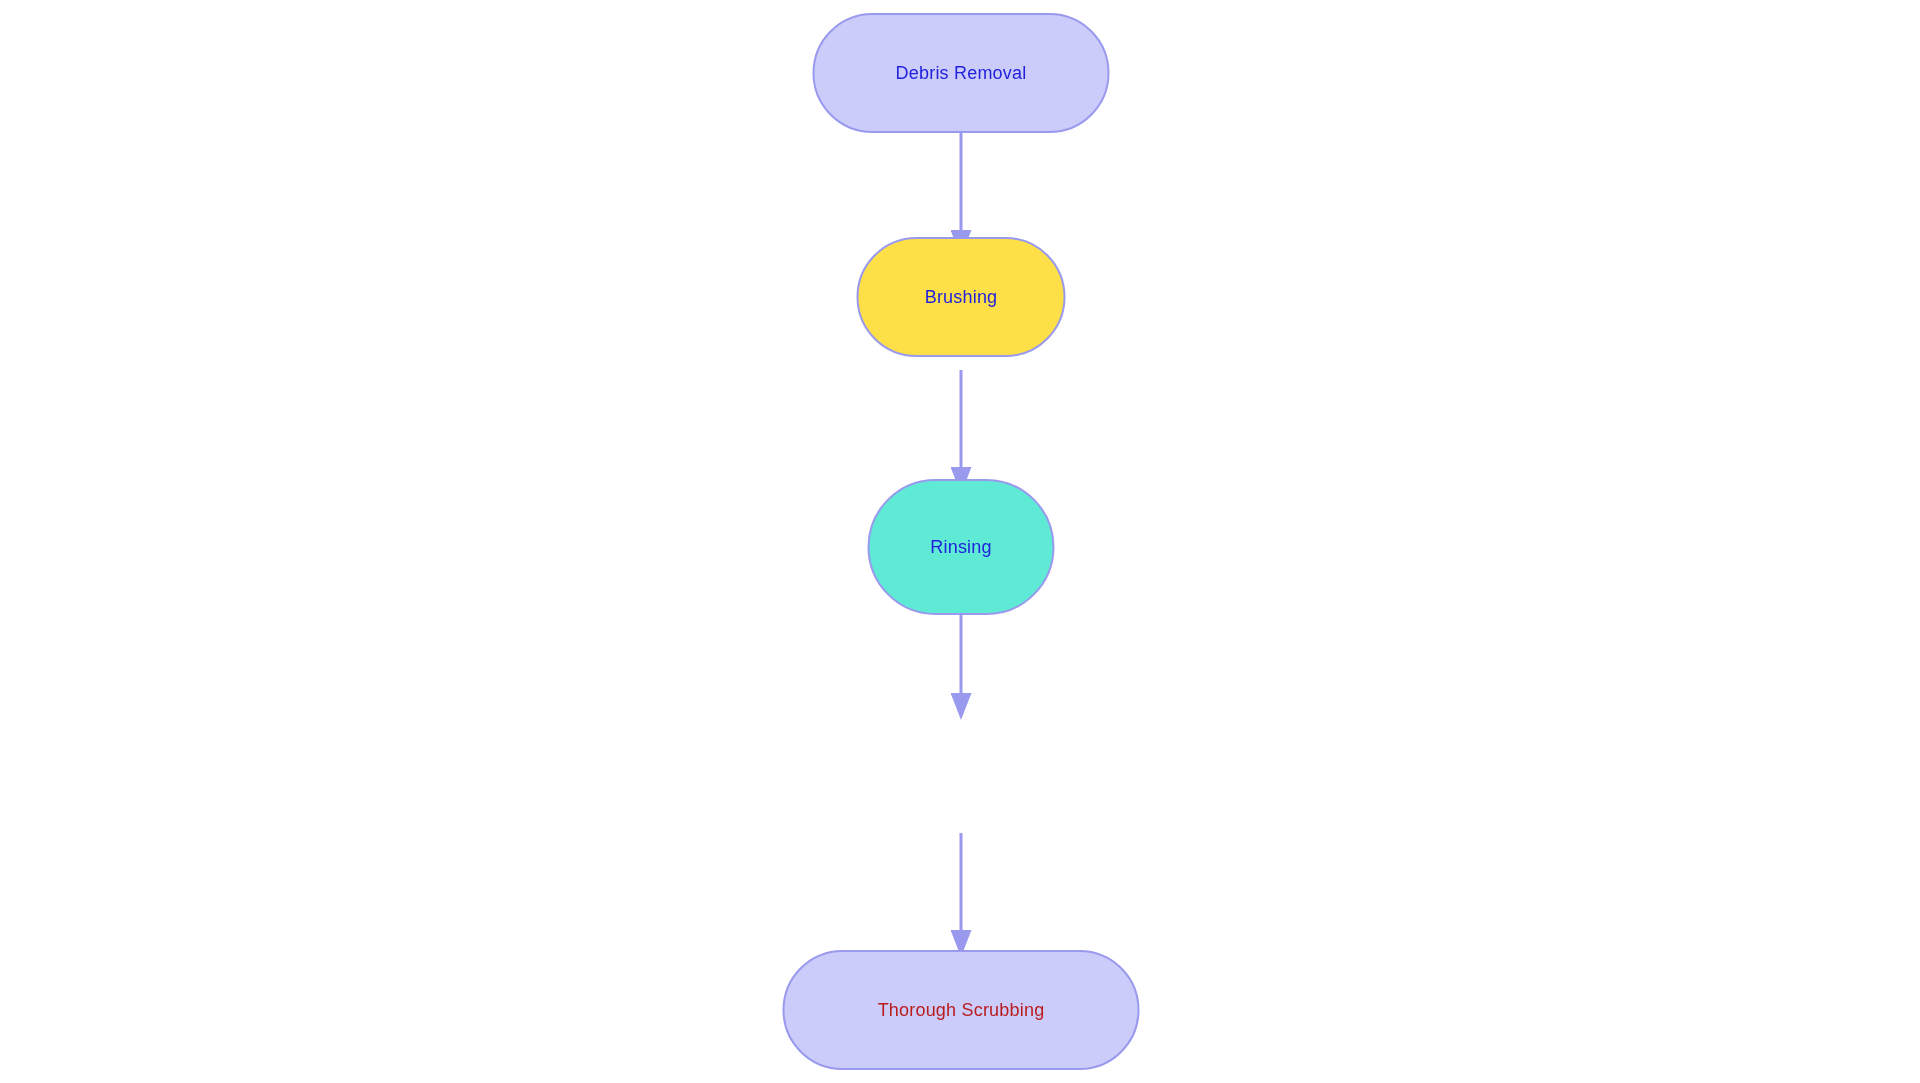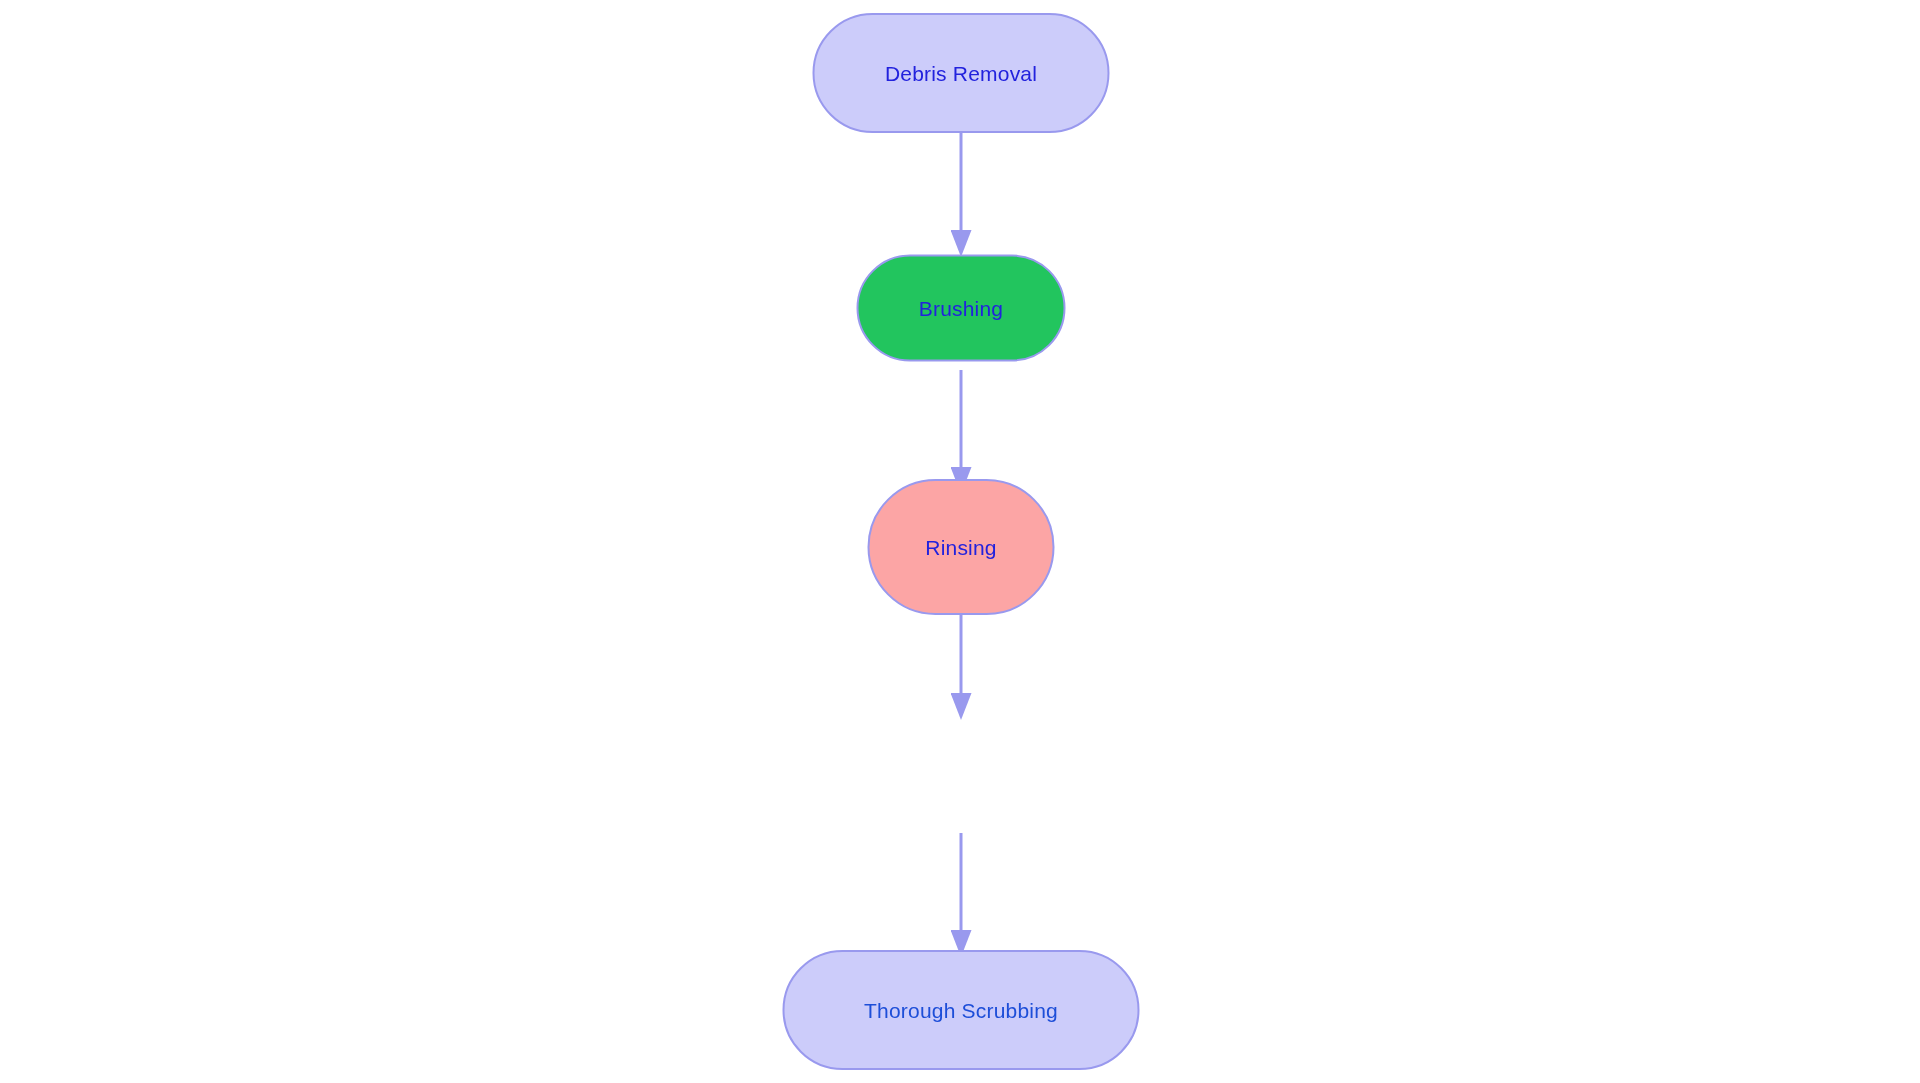--- a/index.html
+++ b/index.html
@@ -41,21 +41,21 @@
     align-items: center;
     justify-content: center;
     background: #ccccfa;
     border: 2px solid #9999ee;
     border-radius: 999px;
     transform: translate(-50%, -50%);
   }
   .flow-node-label {
     color: #2222dd;
     font-family: "Liberation Sans", sans-serif;
-    font-size: 21px;
+    font-size: 18px;
     font-weight: 400;
     line-height: 1;
     white-space: nowrap;
     letter-spacing: 0.2px;
   }
 </style>
 </head>
 <body>
 
 <div id="flowchart-canvas" style="background: rgb(255, 255, 255);">
@@ -79,27 +79,27 @@
       <line x1="961" y1="833" x2="961" y2="933" stroke="#9999ee" stroke-width="3" marker-end="url(#arrowhead)"></line>
     </g>
   </svg>
 
   <div id="node-layer">
 
     <div class="flow-node" style="left: 961px; top: 73px; width: 297px; height: 120px; background: rgb(204, 204, 250); border-color: rgb(153, 153, 238);">
       <span class="flow-node-label" style="color: rgb(34, 34, 221);">Debris Removal</span>
     </div>
 
-    <div class="flow-node" style="left: 961px; top: 308px; width: 209px; height: 107px; background: #22c55e; border-color: rgb(153, 153, 238);">
+    <div class="flow-node" style="left: 961px; top: 297px; width: 209px; height: 120px; background: #fde047; border-color: rgb(153, 153, 238);">
       <span class="flow-node-label" style="color: rgb(34, 34, 221);">Brushing</span>
     </div>
 
-    <div class="flow-node" style="left: 961px; top: 547px; width: 187px; height: 136px; background: #fca5a5; border-color: rgb(153, 153, 238);">
+    <div class="flow-node" style="left: 961px; top: 547px; width: 187px; height: 136px; background: #5eead4; border-color: rgb(153, 153, 238);">
       <span class="flow-node-label" style="color: rgb(34, 34, 221);">Rinsing</span>
     </div>
 
 
     <div class="flow-node" style="left: 961px; top: 1010px; width: 357px; height: 120px; background: rgb(204, 204, 250); border-color: rgb(153, 153, 238);">
-      <span class="flow-node-label" style="color: #1d4ed8;">Thorough Scrubbing</span>
+      <span class="flow-node-label" style="color: #b91c1c;">Thorough Scrubbing</span>
     </div>
 
   </div>
 </div>
 
 </body></html>

